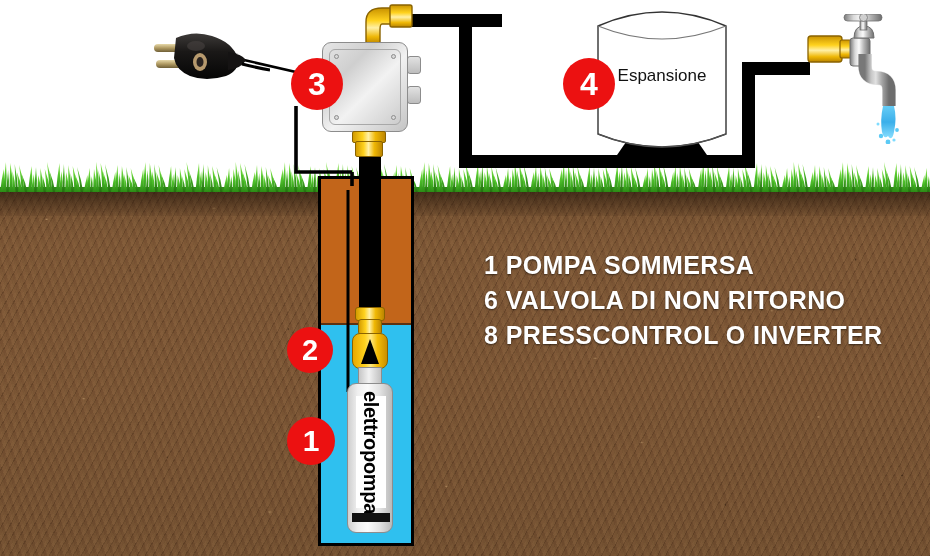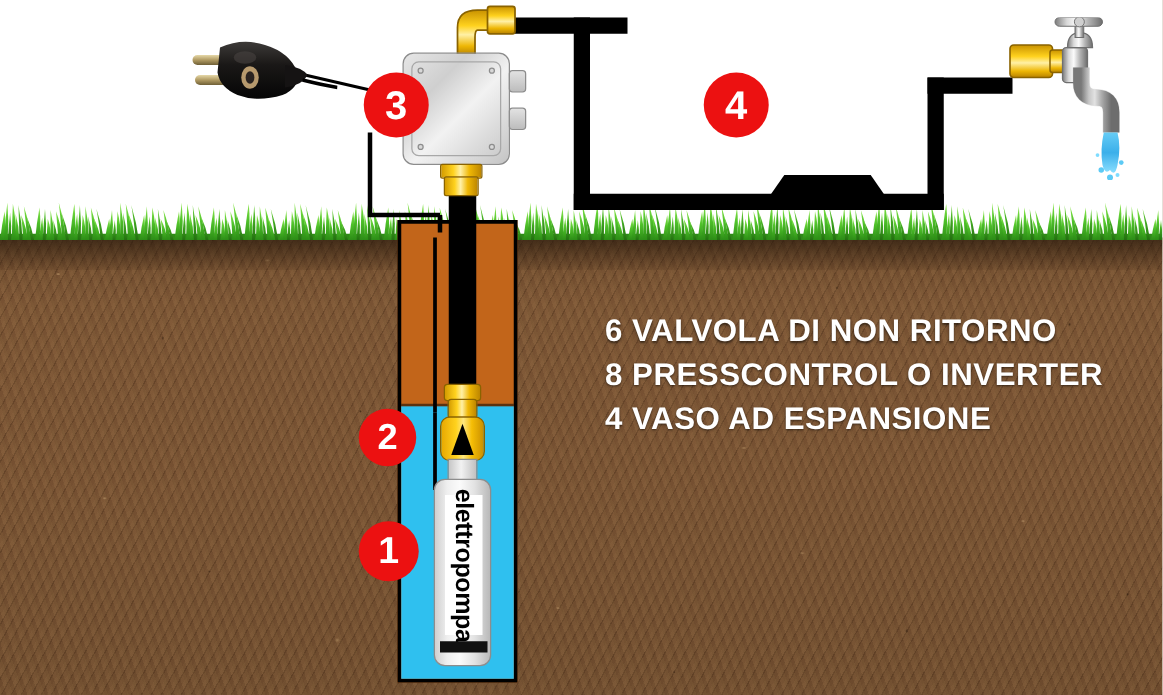--- a/index.html
+++ b/index.html
@@ -561,20 +561,28 @@
     <div class="pc-screw" style="left:11px;bottom:11px;"></div>
     <div class="pc-screw" style="right:11px;bottom:11px;"></div>
   </div>
   <div class="pc-gland" style="left:407px;top:56px;"></div>
   <div class="pc-gland" style="left:407px;top:86px;"></div>
 
   <div class="brass-nut" style="left:352px;top:131px;width:34px;height:12px;border-radius:2px;"></div>
   <div class="brass-nut" style="left:355px;top:141px;width:28px;height:16px;border-radius:2px;"></div>
 
   <div class="tank-foot"></div>
+  <div class="tank">
+    <svg width="136" height="146" viewBox="0 0 136 146">
+      <path d="M4,22 Q68,-6 132,22 L132,130 Q68,156 4,130 Z" fill="#ffffff" stroke="#333" stroke-width="1.4"></path>
+      <path d="M4,22 Q68,48 132,22" fill="none" stroke="#777" stroke-width="1.1"></path>
+      <path d="M4,130 Q68,156 132,130" fill="none" stroke="#555" stroke-width="1.2"></path>
+    </svg>
+    <div class="tank-label">Espansione</div>
+  </div>
 
   <div class="tap">
     <svg width="118" height="130" viewBox="0 0 118 130">
       <defs>
         <linearGradient id="chrome" x1="0" y1="0" x2="1" y2="0">
           <stop offset="0" stop-color="#7b7b7b"></stop>
           <stop offset="0.25" stop-color="#d9d9d9"></stop>
           <stop offset="0.45" stop-color="#fbfbfb"></stop>
           <stop offset="0.7" stop-color="#b4b4b4"></stop>
           <stop offset="1" stop-color="#6d6d6d"></stop>
@@ -650,18 +658,18 @@
     <span>2</span>
   </div>
   <div class="badge b3">
     <span>3</span>
   </div>
   <div class="badge b4">
     <span>4</span>
   </div>
 
   <div class="legend">
+    <div class="legend-line">1 POMPA SOMMERSA</div>
     <div class="legend-line">6 VALVOLA DI NON RITORNO</div>
     <div class="legend-line">8 PRESSCONTROL O INVERTER</div>
-    <div class="legend-line">4 VASO AD ESPANSIONE</div>
   </div>
 
 </div>
 
 </body></html>

